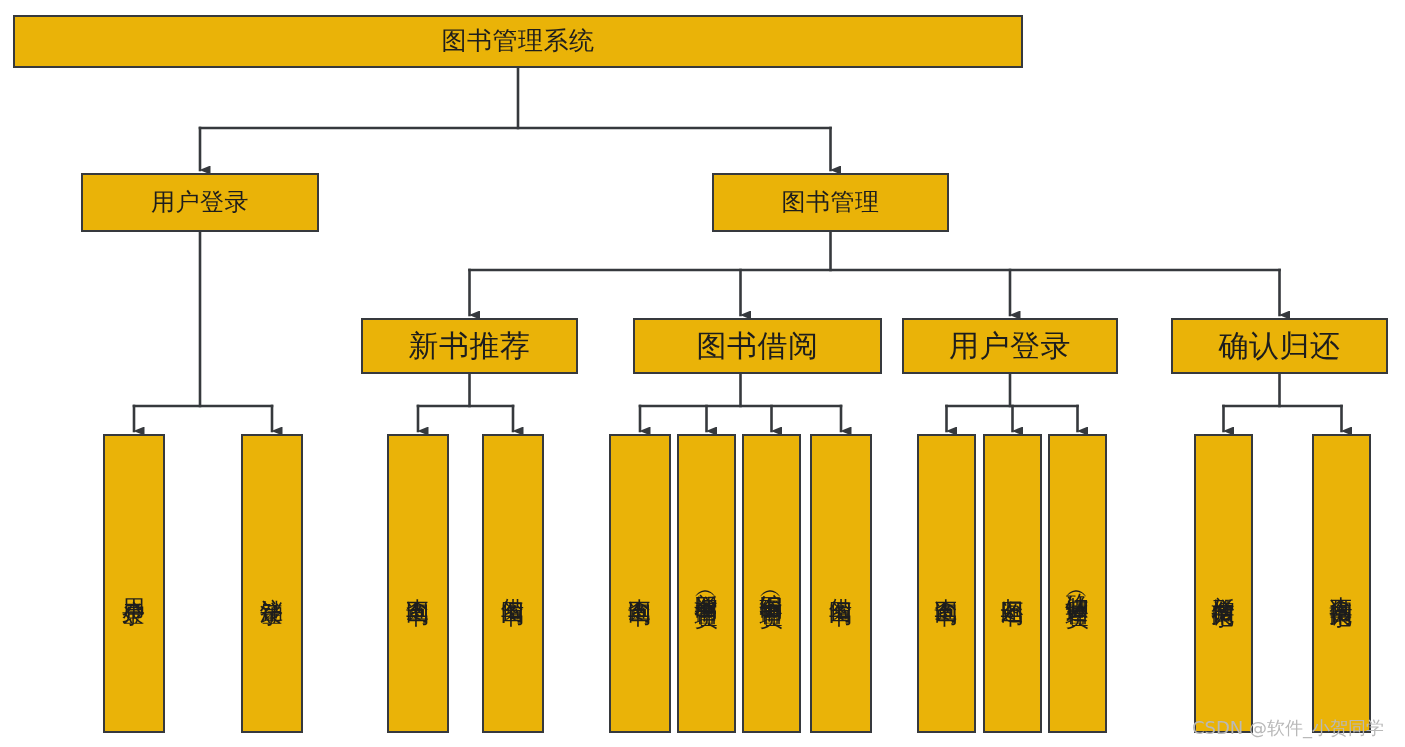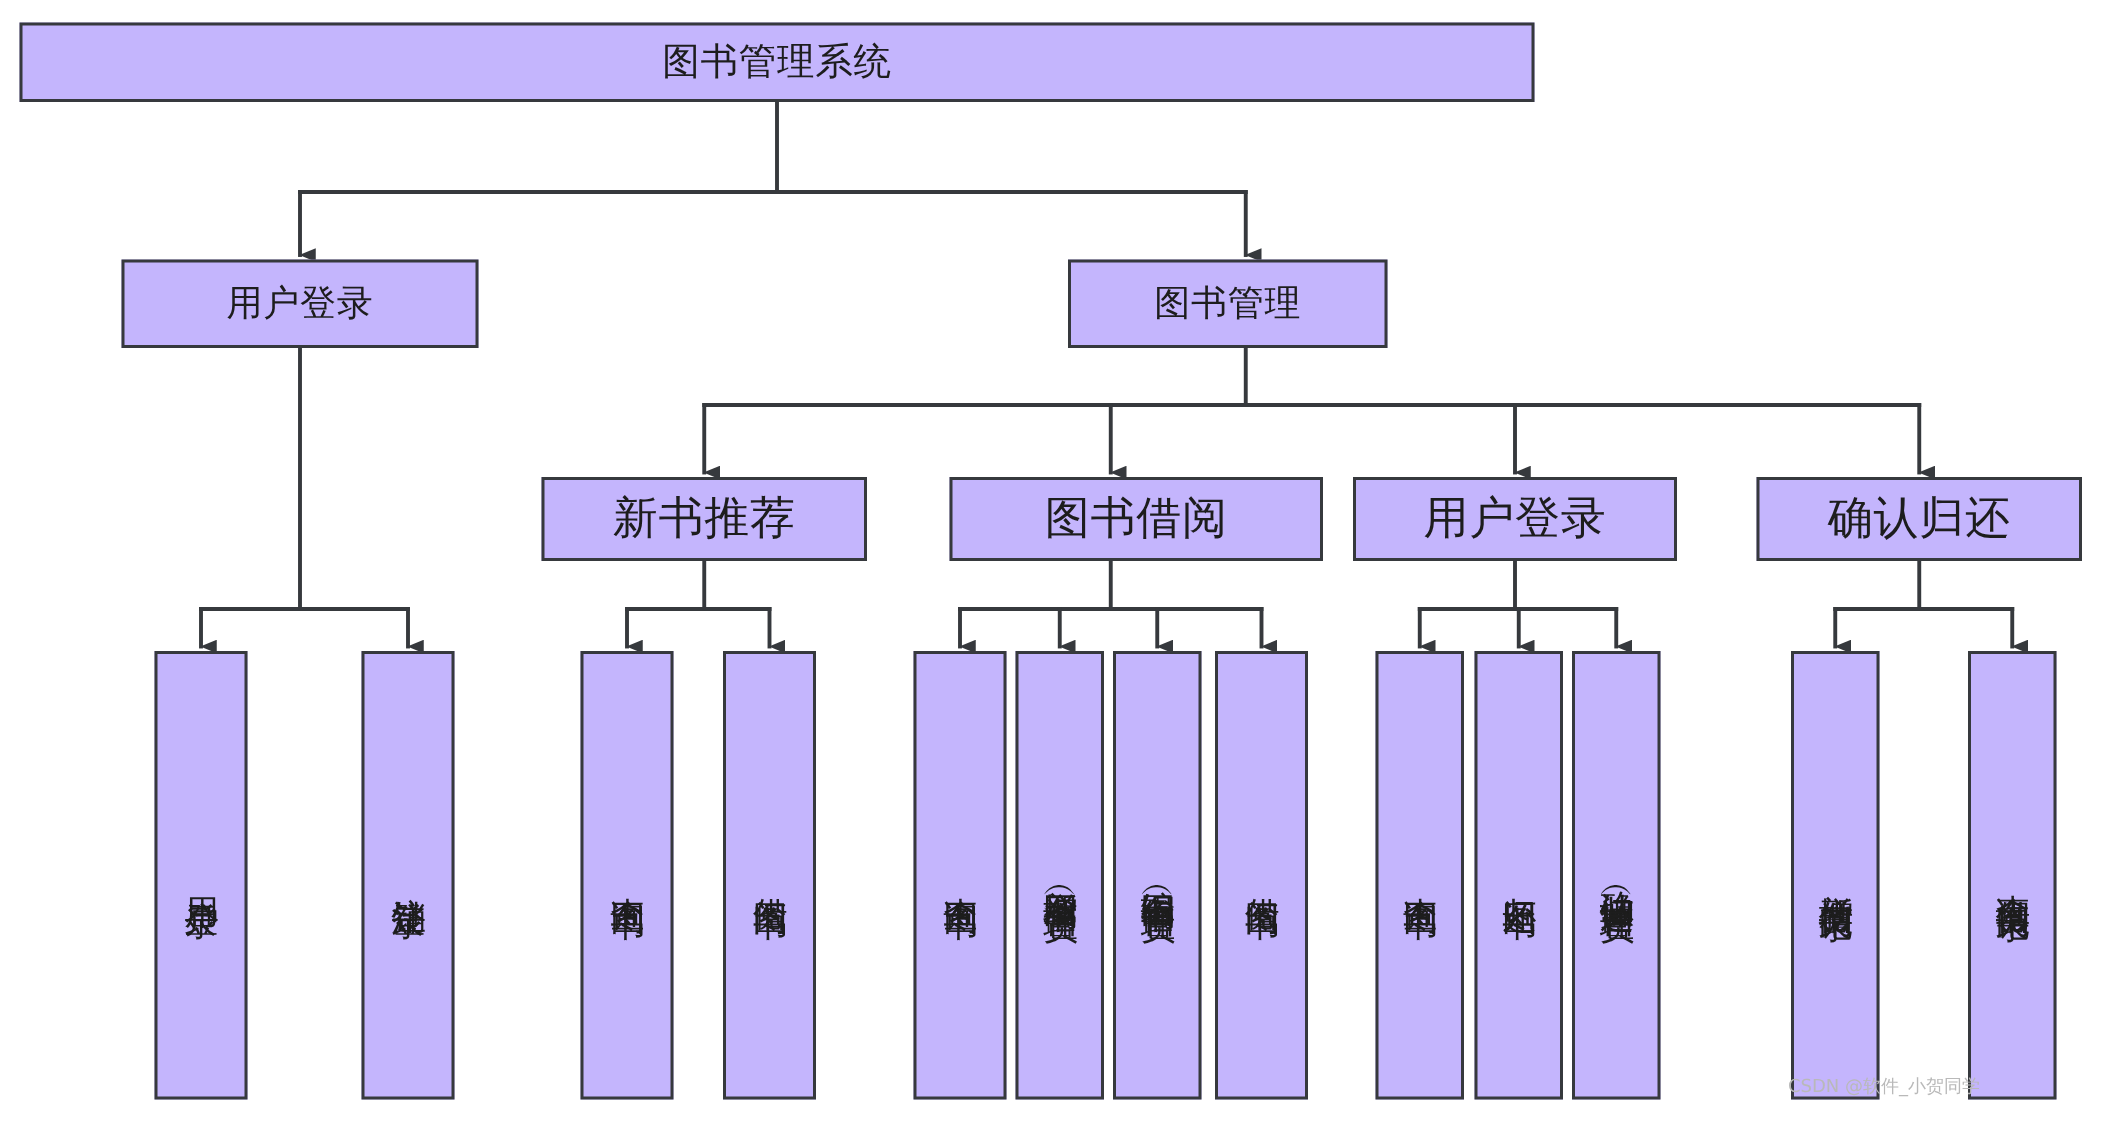--- a/index.html
+++ b/index.html
@@ -20,21 +20,21 @@
   #diagram-svg {
     position: absolute;
     left: 0;
     top: 0;
     width: 1405px;
     height: 747px;
   }
   .node-box {
     position: absolute;
     box-sizing: border-box;
-    background: #c4b5fd;
+    background: #eab308;
     border: 2px solid #36393d;
     display: flex;
     align-items: center;
     justify-content: center;
     color: #1d1d1d;
   }
   .node-label {
     display: block;
     text-align: center;
     line-height: 1.22;
@@ -49,21 +49,21 @@
     text-orientation: upright;
     letter-spacing: 2px;
   }
   .lvl-root .node-label { font-size: 25px; }
   .lvl-1 .node-label   { font-size: 24px; }
   .lvl-2 .node-label   { font-size: 30px; }
   .lvl-3 .node-label   { font-size: 23px; }
   #watermark {
     position: absolute;
     color: #b9b9b9;
-    font-size: 12px;
+    font-size: 18px;
     white-space: nowrap;
     pointer-events: none;
     font-family: "DejaVu Sans", "Liberation Sans", sans-serif;
   }
 </style>
 </head>
 <body>
 
 <div id="canvas">
 
@@ -110,21 +110,21 @@
       </g>
   </svg>
 
   <div id="nodes">
       <div class="node-box lvl-root horizontal" style="left: 13px; top: 15px; width: 1010px; height: 53px;">
         <span class="node-label">图书管理系统</span>
       </div>
       <div class="node-box lvl-1 horizontal" style="left: 81px; top: 173px; width: 238px; height: 59px;">
         <span class="node-label">用户登录</span>
       </div>
-      <div class="node-box lvl-1 horizontal" style="left: 712px; top: 173px; width: 213px; height: 59px;">
+      <div class="node-box lvl-1 horizontal" style="left: 712px; top: 173px; width: 237px; height: 59px;">
         <span class="node-label">图书管理</span>
       </div>
       <div class="node-box lvl-2 horizontal" style="left: 361px; top: 318px; width: 217px; height: 56px;">
         <span class="node-label">新书推荐</span>
       </div>
       <div class="node-box lvl-2 horizontal" style="left: 633px; top: 318px; width: 249px; height: 56px;">
         <span class="node-label">图书借阅</span>
       </div>
       <div class="node-box lvl-2 horizontal" style="left: 902px; top: 318px; width: 216px; height: 56px;">
         <span class="node-label">用户登录</span>

